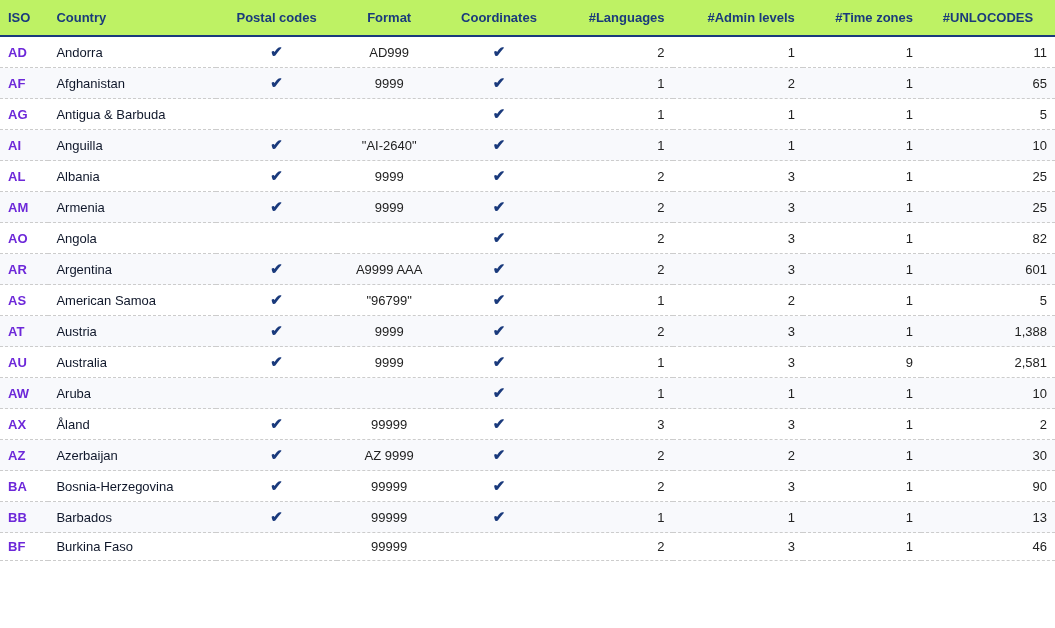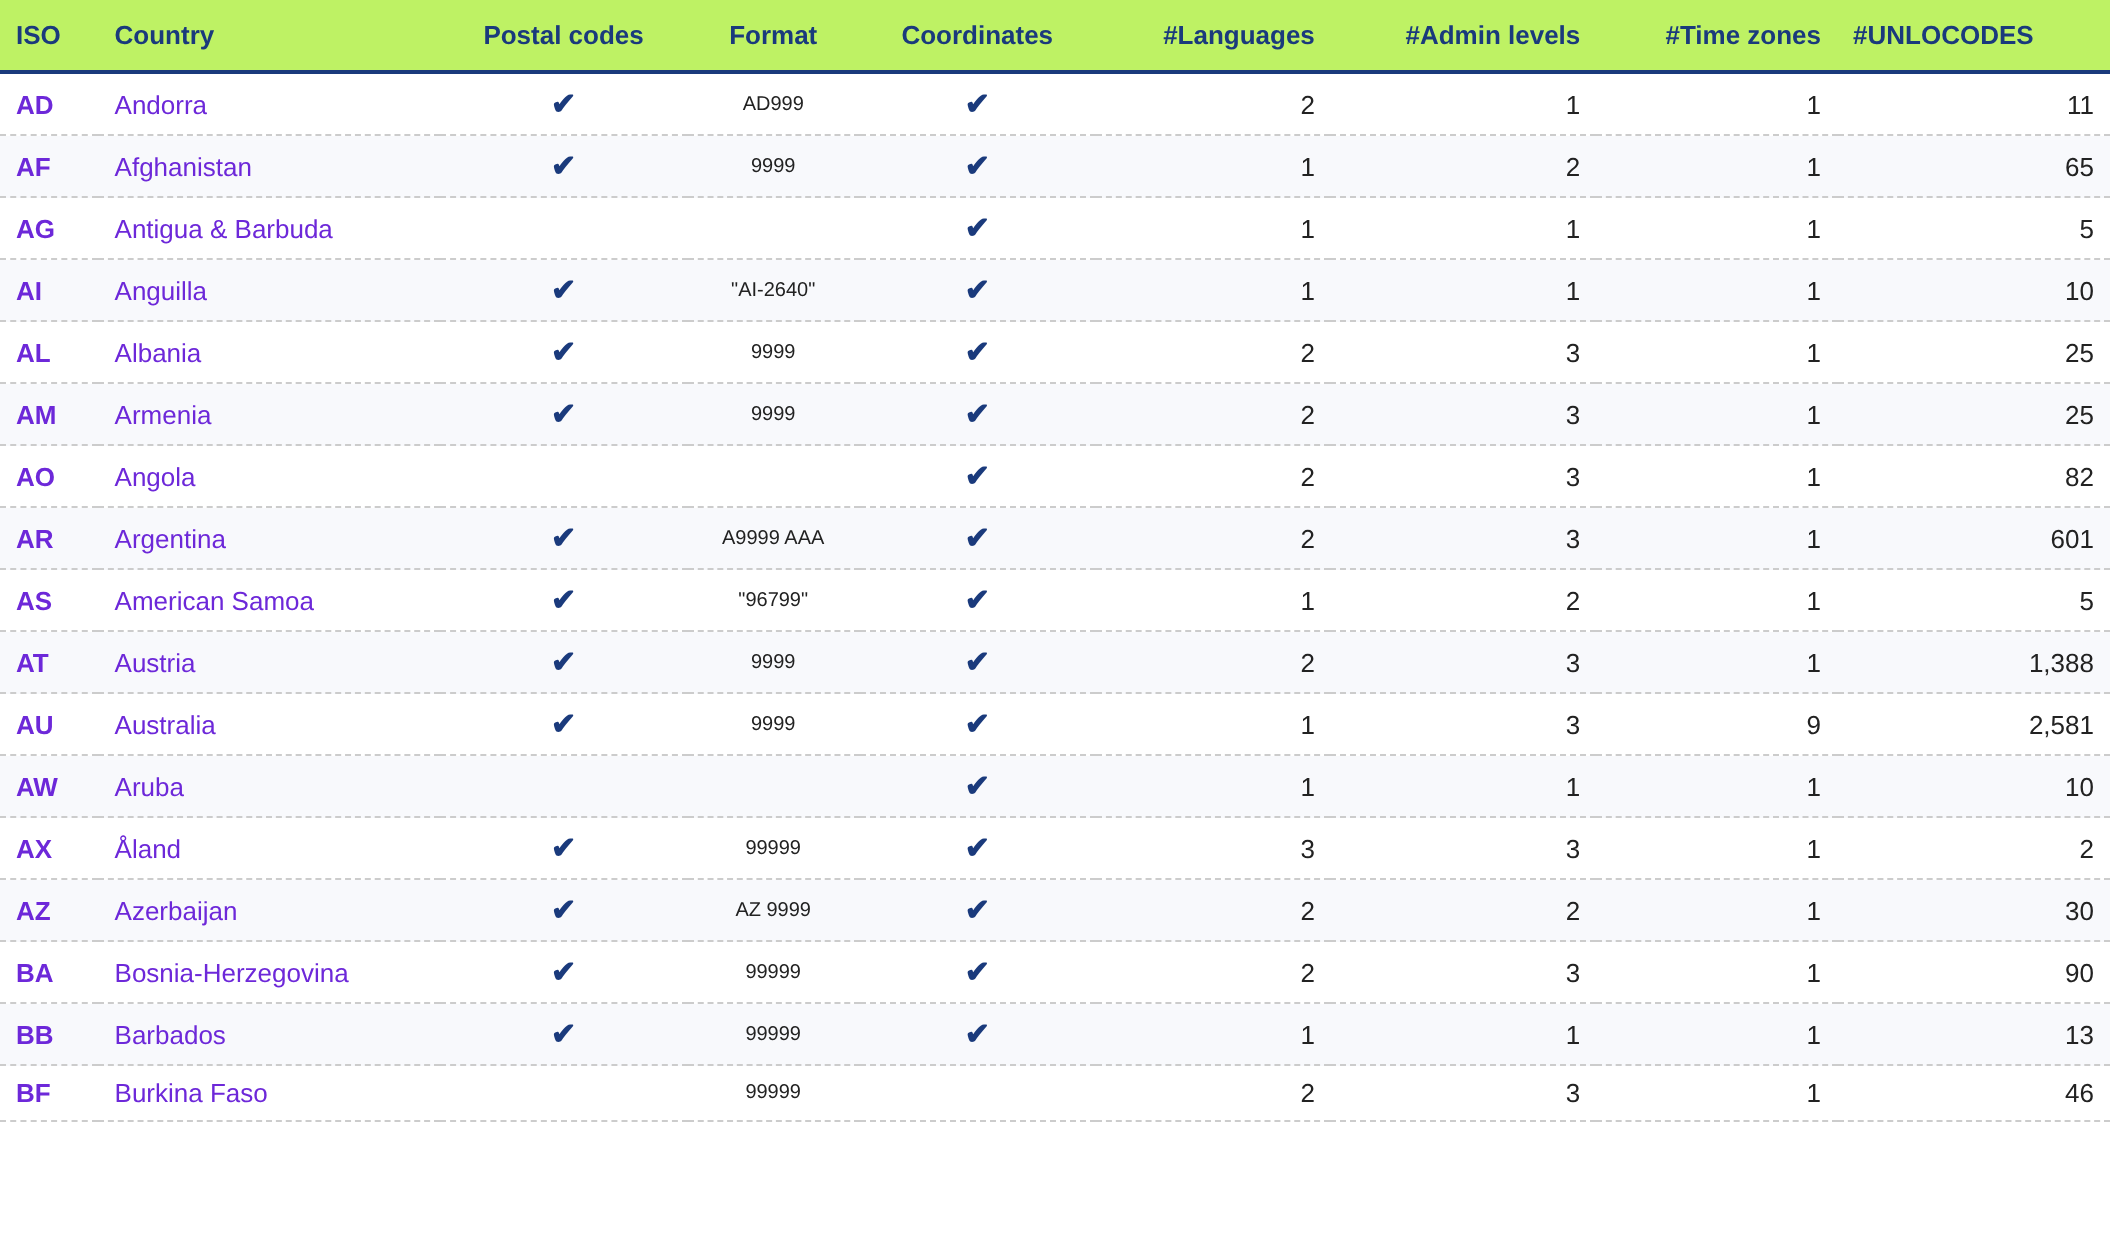--- a/index.html
+++ b/index.html
@@ -43,54 +43,54 @@
       vertical-align: middle;
       font-size: 13px;
       color: #222;
     }
     tbody td.iso {
       font-weight: 600;
       color: #6d28d9;
       white-space: nowrap;
     }
     tbody td.country {
-      color: #6d28d9;
+      color: #0f172a;
       font-weight: 400;
     }
     tbody td.center {
       text-align: center;
     }
     tbody td.right {
       text-align: right;
     }
     .checkmark {
       color: #1a3a7c;
       font-weight: 900;
       font-size: 15px;
     }
     .format-cell {
       text-align: center;
-      font-size: 10px;
+      font-size: 13px;
     }
   </style>
 </head>
 <body>
 
 <table>
   <thead>
     <tr>
       <th>ISO</th>
       <th>Country</th>
       <th style="text-align:center;">Postal codes</th>
       <th style="text-align:center;">Format</th>
       <th style="text-align:center;">Coordinates</th>
       <th style="text-align:right;">#Languages</th>
       <th style="text-align:right;">#Admin levels</th>
       <th style="text-align:right;">#Time zones</th>
-      <th style="text-align:left;">#UNLOCODES</th>
+      <th style="text-align:center;">#UNLOCODES</th>
     </tr>
   </thead>
   <tbody id="table-body">
   <tr>
         <td class="iso">AD</td>
         <td class="country">Andorra</td>
         <td class="center"><span class="checkmark">✔</span></td>
         <td class="format-cell">AD999</td>
         <td class="center"><span class="checkmark">✔</span></td>
         <td class="right">2</td>

